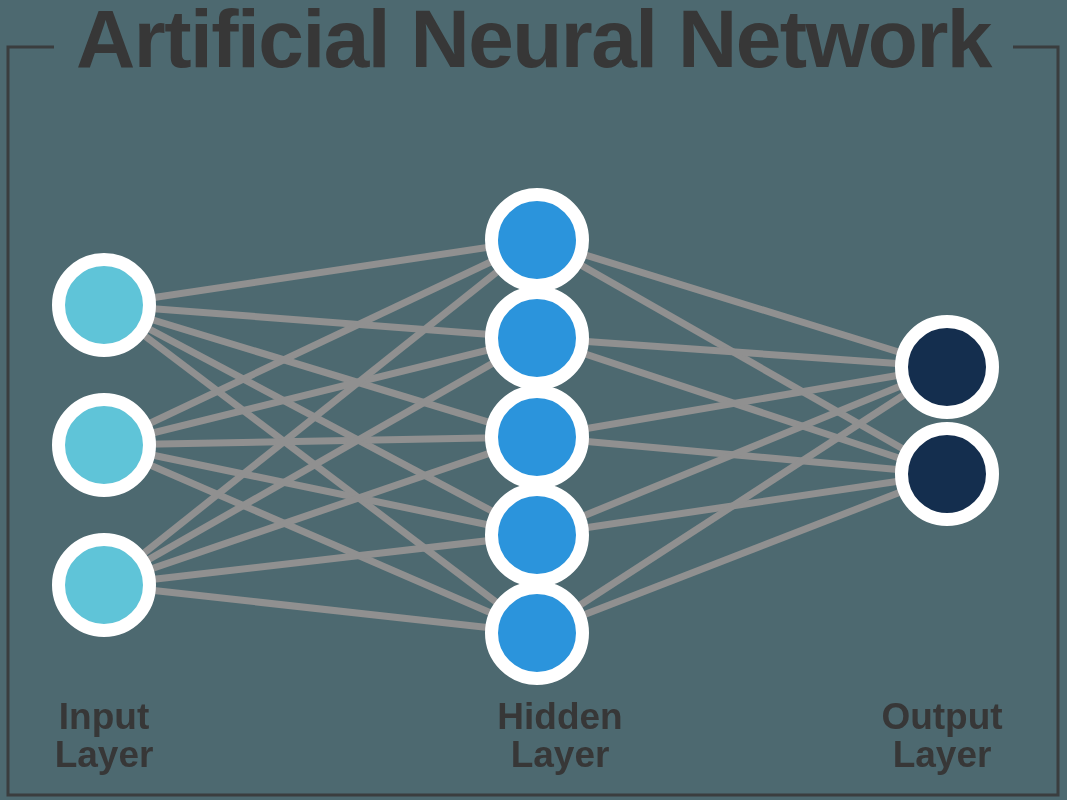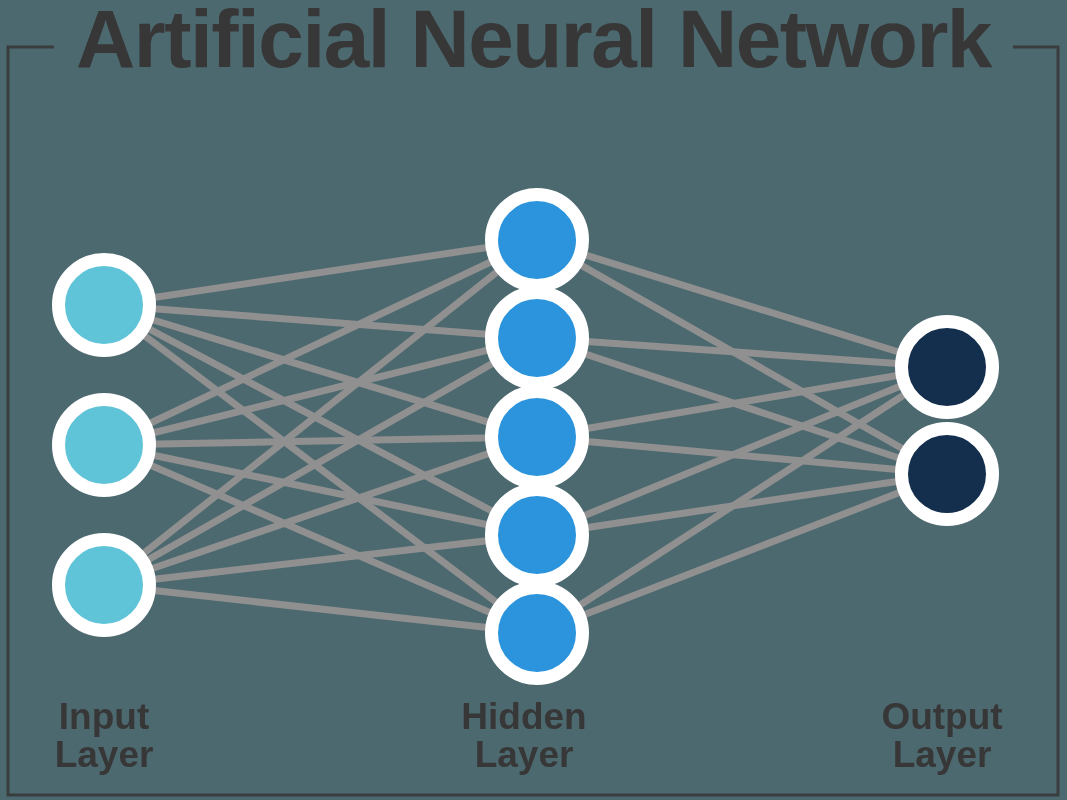--- a/index.html
+++ b/index.html
@@ -43,21 +43,21 @@
     top: 698px;
     width: 320px;
     margin-left: -160px;
     text-align: center;
     font-size: 37px;
     font-weight: bold;
     line-height: 1.02;
     color: #373737;
   }
   .label-input  { left: 104px; }
-  .label-hidden { left: 524px; }
+  .label-hidden { left: 560px; }
   .label-output { left: 942px; }
   .layer-label span { display: block; }
 </style>
 </head>
 <body>
 
 <div class="stage">
 
   <svg id="net-svg" viewBox="0 0 1067 800" xmlns="http://www.w3.org/2000/svg">
       <path d="M 54 47 H 8 V 795 H 1058 V 47 H 1013" fill="none" stroke="#3A3D3E" stroke-width="3"></path>

